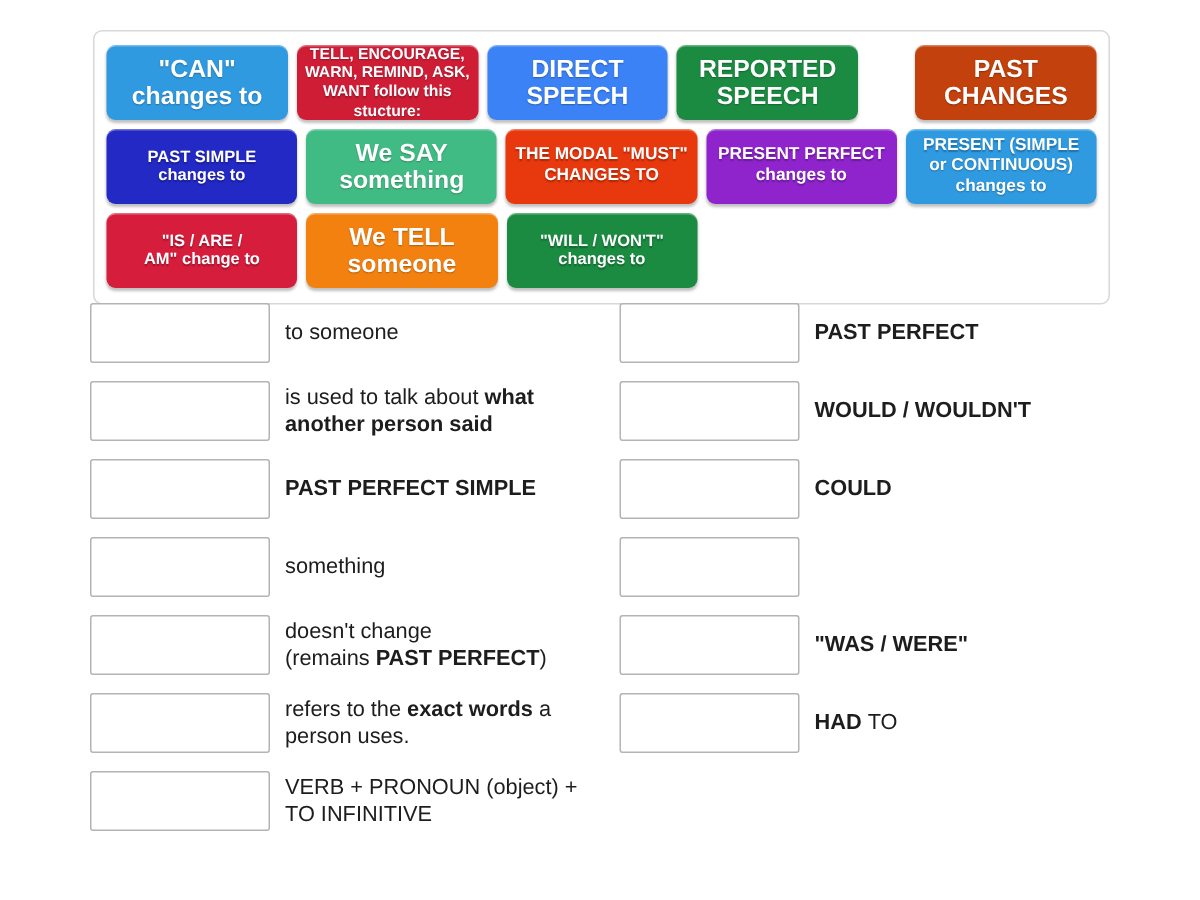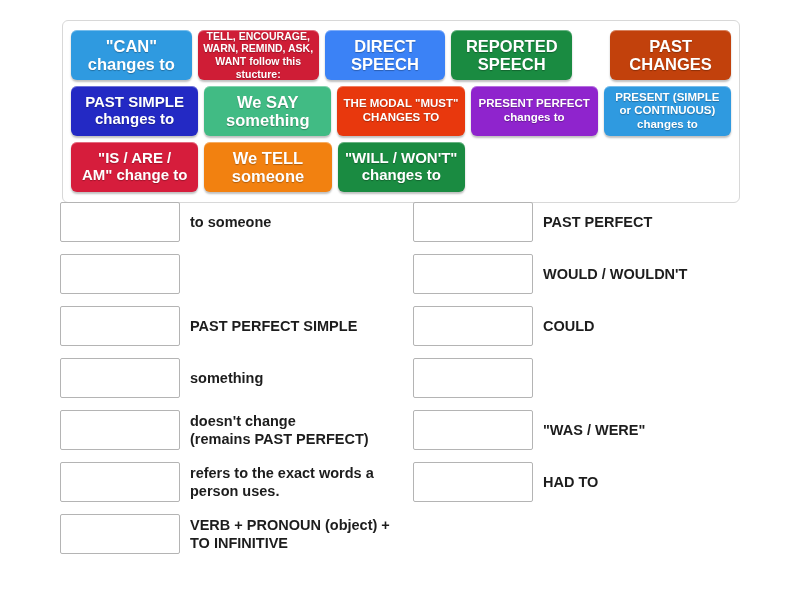--- a/index.html
+++ b/index.html
@@ -53,21 +53,21 @@
     user-select: none;
   }
   .tile .tl {
     display: block;
     width: 100%;
   }
   .tile .b  { font-weight: bold; }
   .tile .r  { font-weight: bold; }
 
   .sz-lg   { font-size: 16.5px; }
-  .sz-md   { font-size: 15px; }
+  .sz-md   { font-size: 11px; }
   .sz-xs   { font-size: 10.5px; line-height: 1.2; }
   .sz-xxs  { font-size: 11.5px; line-height: 1.18; }
 
   .tile-spacer { width: 131px; height: 50px; }
 
   
   #answer-area {
     position: absolute;
     left: 0;
     top: 202px;
@@ -96,21 +96,21 @@
     flex: 0 0 auto;
   }
   .answer-text {
     margin-left: 10px;
     font-size: 14.5px;
     line-height: 1.25;
     color: #1d1d1d;
     max-width: 205px;
   }
   .answer-text .b { font-weight: bold; }
-  .answer-text .r { font-weight: bold; }
+  .answer-text .r { font-weight: normal; }
 </style>
 </head>
 <body>
 
 <div id="tile-bank">
     <div class="tile-row">
       <div class="tile sz-lg" style="background: rgb(47, 154, 224);">
         <div>
           <span class="tl b">"CAN"</span>
           <span class="tl r">changes to</span>
@@ -200,20 +200,21 @@
   </div>
 
 <div id="answer-area">
   <div class="answer-col" id="col-left">
       <div class="answer-row">
         <div class="drop-box"></div>
         <div class="answer-text"><span class="r">to someone</span></div>
       </div>
       <div class="answer-row">
         <div class="drop-box"></div>
+        <div class="answer-text"><span class="r">is used to talk about </span><span class="b">what another person said</span></div>
       </div>
       <div class="answer-row">
         <div class="drop-box"></div>
         <div class="answer-text"><span class="b">PAST PERFECT SIMPLE</span></div>
       </div>
       <div class="answer-row">
         <div class="drop-box"></div>
         <div class="answer-text"><span class="r">something</span></div>
       </div>
       <div class="answer-row">

